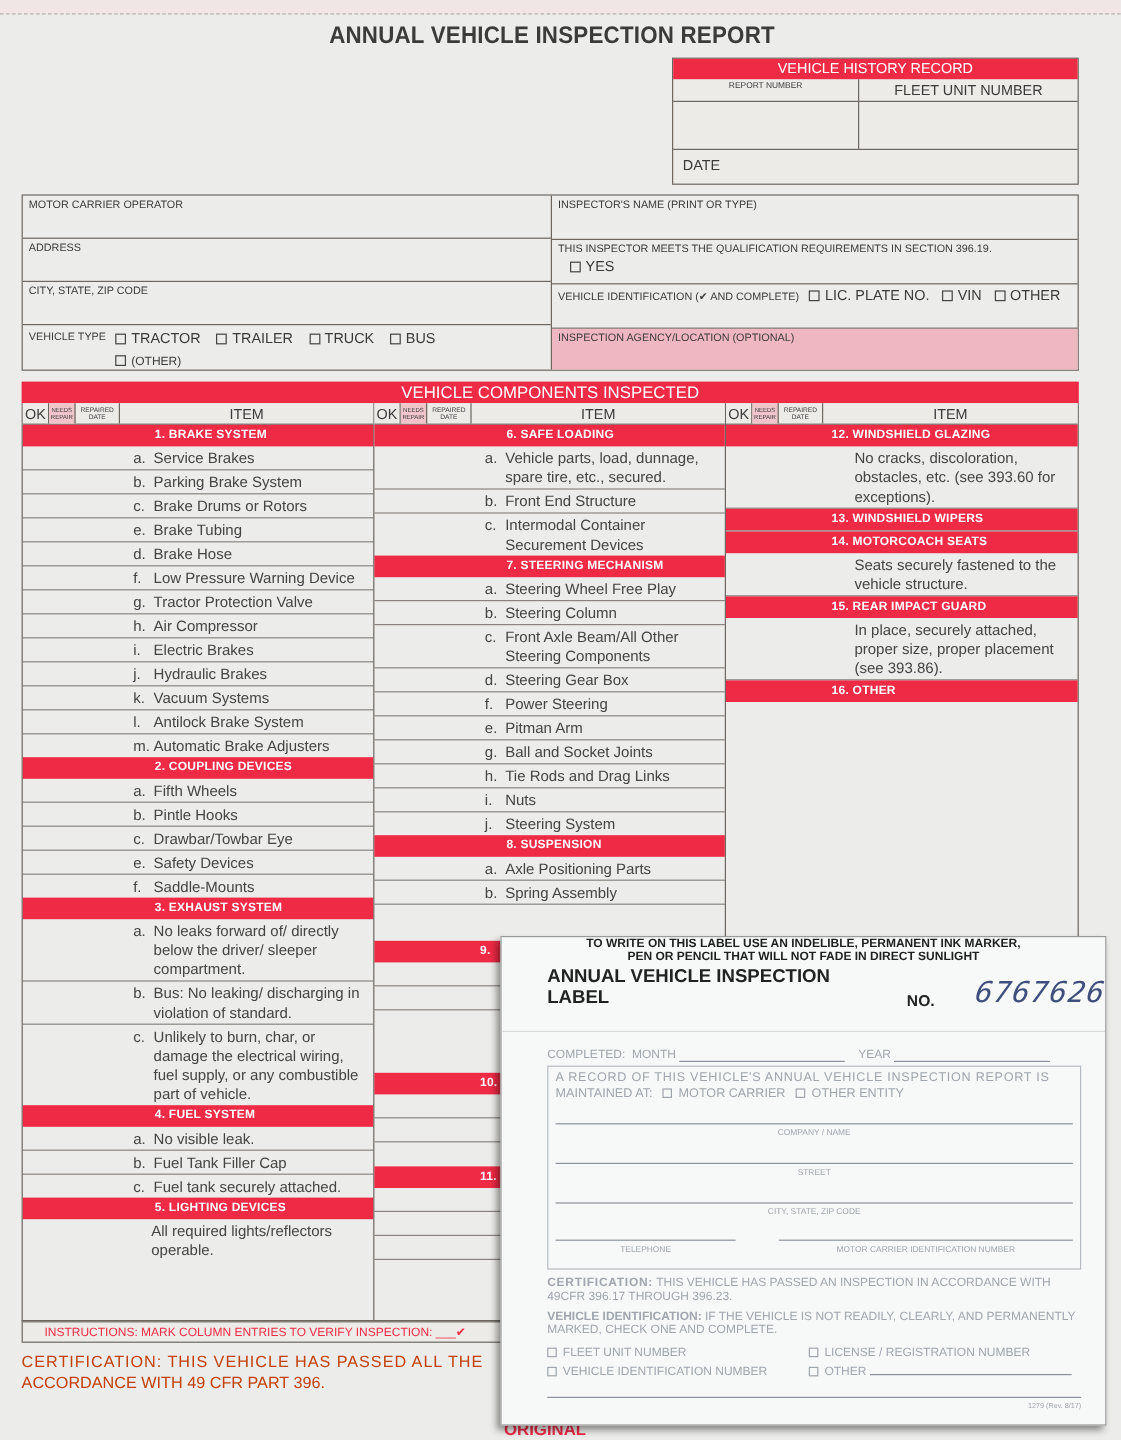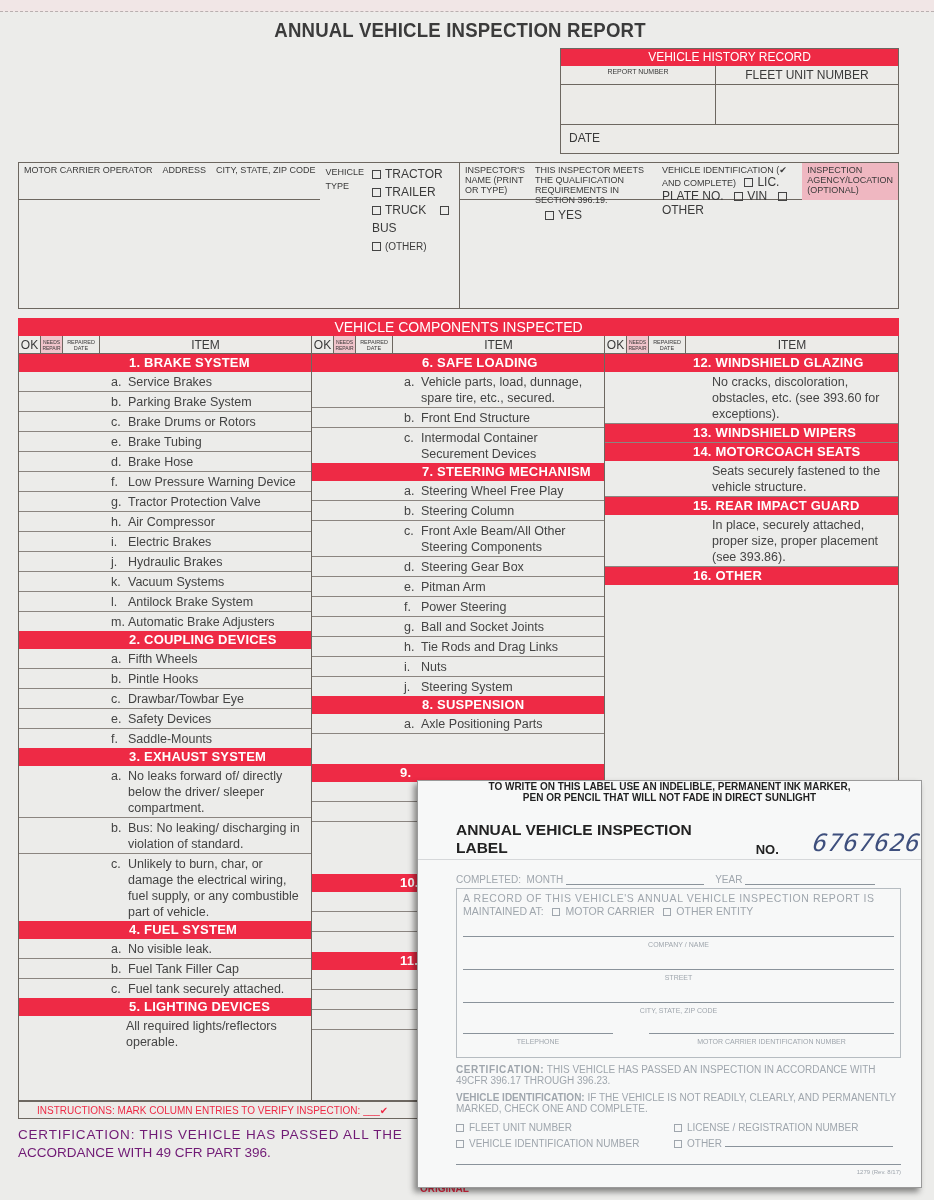--- a/index.html
+++ b/index.html
@@ -21,21 +21,21 @@
   .vhr-head { height: 17px; background: #ee2a45; color: #fff; font-size: 12px; text-align: center; line-height: 17px; }
   .vhr-row1 { display: flex; height: 19px; border-bottom: 1px solid #6d6760; }
   .vhr-c1 { width: 155px; border-right: 1px solid #6d6760; font-size: 7px; text-align: center; line-height: 8px; padding-top: 2px; }
   .vhr-c2 { flex: 1; font-size: 12px; text-align: center; line-height: 19px; }
   .vhr-row2 { display: flex; height: 40px; border-bottom: 1px solid #6d6760; }
   .vhr-row2 .a { width: 155px; border-right: 1px solid #6d6760; }
   .vhr-date { font-size: 12px; padding: 6px 0 0 8px; }
 
   
   .info { position: absolute; left: 18px; top: 162px; width: 881px; height: 147px; border: 1px solid #6d6760; display: flex; }
-  .info-col { display: flex; flex-direction: row; }
+  .info-col { display: flex; flex-direction: column; }
   .info-col.l { width: 441px; border-right: 1px solid #6d6760; }
   .info-col.r { flex: 1; }
   .cell { height: 37px; border-bottom: 1px solid #6d6760; padding: 2px 5px; font-size: 9px; }
   .cell:last-child { border-bottom: none; flex: 1; }
   .cell.pink { background: #efb7c1; }
   .cb { display: inline-block; width: 9px; height: 9px; border: 1px solid #444; margin-right: 4px; vertical-align: -1px; }
   .lg { font-size: 12px; }
   .vt-row { display: flex; align-items: flex-start; }
   .vt-opts { margin-left: 8px; font-size: 12px; line-height: 18px; }
   .vt-opts span { margin-right: 10px; }
@@ -44,43 +44,43 @@
   .comp { position: absolute; left: 18px; top: 318px; width: 881px; }
   .comp-head { height: 18px; background: #ee2a45; color: #fff; font-size: 14px; text-align: center; line-height: 18px; }
   .cols { display: flex; border: 1px solid #6d6760; border-top: none; }
   .col { width: 293.6px; border-right: 1px solid #6d6760; position: relative; }
   .col:last-child { border-right: none; }
   .colhdr { display: flex; height: 18px; border-bottom: 1px solid #6d6760; background: #ecebe8; }
   .h-ok { width: 22px; font-size: 12px; line-height: 18px; text-align: center; border-right: 1px solid #6d6760; }
   .h-nr { width: 22px; font-size: 5px; line-height: 6px; text-align: center; padding-top: 3px; background: #f0c4cb; border-right: 1px solid #6d6760; }
   .h-rd { width: 37px; font-size: 5.5px; line-height: 6px; text-align: center; padding-top: 3px; border-right: 1px solid #6d6760; }
   .h-it { flex: 1; font-size: 12px; line-height: 18px; text-align: center; }
-  .sec { height: 18px; background: #ee2a45; color: #fff; font-size: 13px; line-height: 18px; font-weight: bold; padding-left: 110px; letter-spacing: 0.2px; }
+  .sec { height: 18px; background: #ee2a45; color: #fff; font-size: 10px; line-height: 18px; font-weight: bold; padding-left: 110px; letter-spacing: 0.2px; }
   .row { display: flex; border-bottom: 1px solid #8b8580; align-items: flex-end; }
   .row:last-child { border-bottom: none; }
   .r-ok { width: 22px; border-right: 1px solid #6d6760; }
   .r-nr { width: 22px; background: #f0c4cb; border-right: 1px solid #6d6760; }
   .r-rd { width: 37px; border-right: 1px solid #6d6760; }
   .r-it { flex: 1; font-size: 12.5px; line-height: 16px; padding: 2px 4px 1px 28px; color: #444; }
   .r-it .lt { display: inline-block; width: 17px; margin-left: -17px; }
   .r-it.desc { padding-left: 26px; }
   .other-line { border-bottom: 1px solid #6d6760; margin: 0 6px 0 0; height: 24px; }
   .instr { height: 18px; border: 1px solid #6d6760; border-top: 1px solid #6d6760; font-size: 10px; color: #ee2a45; padding-left: 18px; line-height: 17px; background: #ecebe8; }
-  .cert { position: absolute; left: 18px; top: 1126px; width: 400px; font-size: 13.5px; color: #701a75; line-height: 18px; letter-spacing: 0.8px; }
-  .orig { position: absolute; left: 420px; top: 1183px; font-size: 10px; font-weight: bold; color: #ee2a45; }
+  .cert { position: absolute; left: 18px; top: 1126px; width: 400px; font-size: 13.5px; color: #c2410c; line-height: 18px; letter-spacing: 0.8px; }
+  .orig { position: absolute; left: 420px; top: 1183px; font-size: 14px; font-weight: bold; color: #ee2a45; }
 
   
   .label {
     position: absolute; left: 417px; top: 780px; width: 505px; height: 408px;
     background: #f7f8f8; border: 1px solid #9a9a9a;
     box-shadow: -3px 4px 6px rgba(0,0,0,0.45);
   }
   .lbl-top { height: 79px; border-bottom: 1px solid #d6d8da; }
   .lbl-warn { text-align: center; font-size: 10px; font-weight: bold; color: #1f1f1f; line-height: 11px; }
-  .lbl-title-row { display: flex; align-items: flex-end; margin-top: 18px; padding-left: 38px; gap: 24px; }
+  .lbl-title-row { display: flex; align-items: flex-end; margin-top: 2px; padding-left: 38px; gap: 24px; }
   .lbl-title { font-size: 15.5px; font-weight: bold; color: #222; }
   .lbl-no { font-size: 13px; font-weight: bold; color: #222; margin-left: 28px; }
   .lbl-num { font-family: "DejaVu Sans Mono", monospace; font-size: 24px; color: #3e4f7d; margin-left: 10px; letter-spacing: 1px; font-style: italic; transform: skewX(-8deg); }
   .lbl-body { color: #9fa6ad; }
   .lbl-comp { font-size: 10px; padding: 14px 0 0 38px; }
   .lbl-comp .ln { display: inline-block; border-bottom: 1px solid #8a939b; vertical-align: bottom; }
   .lbl-box { margin: 3px 20px 0 38px; border: 1.5px solid #b6bcc1; height: 170px; padding: 3px 6px; font-size: 10.5px; line-height: 13px; }
   .lbl-box .rec { letter-spacing: 0.6px; }
   .uline { border-bottom: 1px solid #8a939b; margin-top: 18px; }
   .ucap { font-size: 7px; text-align: center; margin-top: 1px; }
@@ -372,32 +372,32 @@
         <div class="row">
             <div class="r-ok"></div>
             <div class="r-nr"></div>
             <div class="r-rd"></div>
             <div class="r-it"><span class="lt">d.</span><span>Steering Gear Box</span></div>
           </div>
         <div class="row">
             <div class="r-ok"></div>
             <div class="r-nr"></div>
             <div class="r-rd"></div>
+            <div class="r-it"><span class="lt">f.</span><span>Power Steering</span></div>
+          </div>
+        <div class="row">
+            <div class="r-ok"></div>
+            <div class="r-nr"></div>
+            <div class="r-rd"></div>
             <div class="r-it"><span class="lt">e.</span><span>Pitman Arm</span></div>
           </div>
         <div class="row">
             <div class="r-ok"></div>
             <div class="r-nr"></div>
             <div class="r-rd"></div>
-            <div class="r-it"><span class="lt">f.</span><span>Power Steering</span></div>
-          </div>
-        <div class="row">
-            <div class="r-ok"></div>
-            <div class="r-nr"></div>
-            <div class="r-rd"></div>
             <div class="r-it"><span class="lt">g.</span><span>Ball and Socket Joints</span></div>
           </div>
         <div class="row">
             <div class="r-ok"></div>
             <div class="r-nr"></div>
             <div class="r-rd"></div>
             <div class="r-it"><span class="lt">h.</span><span>Tie Rods and Drag Links</span></div>
           </div>
         <div class="row">
             <div class="r-ok"></div>
@@ -412,20 +412,26 @@
             <div class="r-it"><span class="lt">j.</span><span>Steering System</span></div>
           </div>
       </div>
       <div class="sec">8.  SUSPENSION</div>
       <div>
         <div class="row">
             <div class="r-ok"></div>
             <div class="r-nr"></div>
             <div class="r-rd"></div>
             <div class="r-it"><span class="lt">a.</span><span>Axle Positioning Parts</span></div>
+          </div>
+        <div class="row">
+            <div class="r-ok"></div>
+            <div class="r-nr"></div>
+            <div class="r-rd"></div>
+            <div class="r-it"><span class="lt">b.</span><span>Spring Assembly</span></div>
           </div>
         <div class="row" style="height:30px">
             <div class="r-ok"></div>
             <div class="r-nr"></div>
             <div class="r-rd"></div>
             <div class="r-it"></div>
           </div>
       </div>
       <div class="sec" style="padding-left:88px">9.</div>
       <div>

